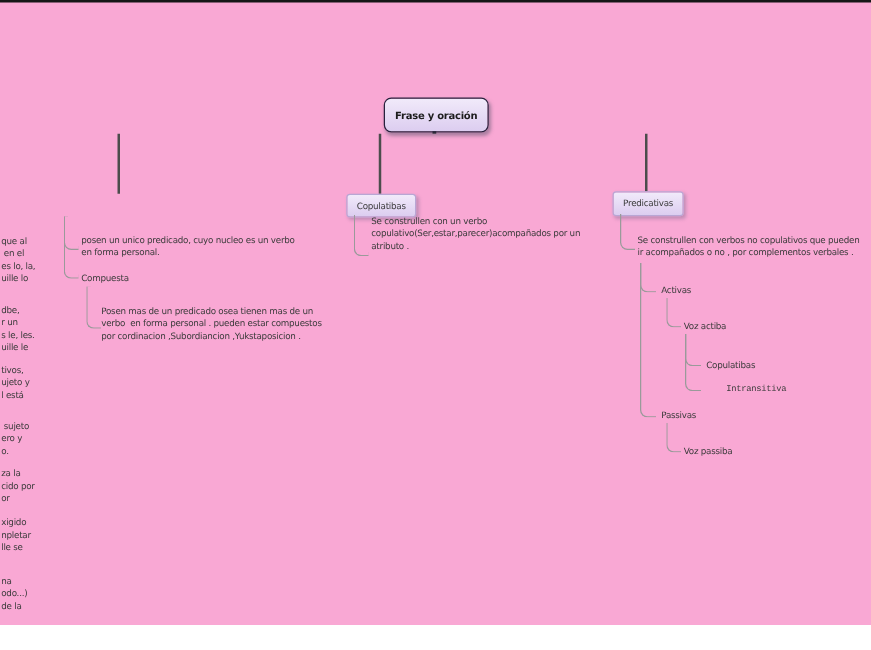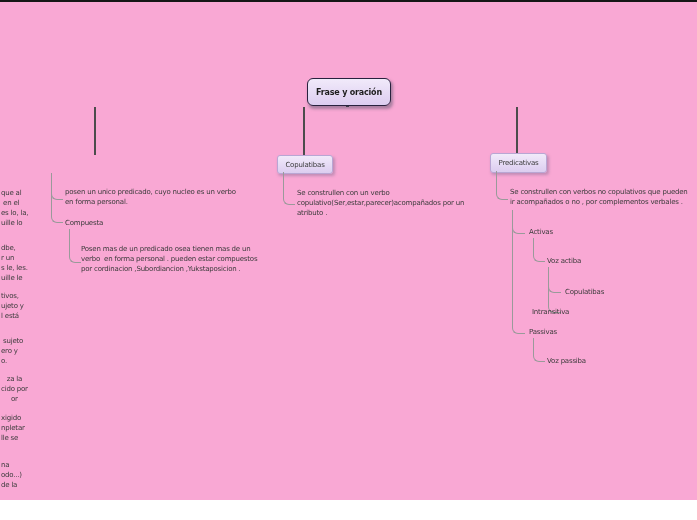--- a/index.html
+++ b/index.html
@@ -75,48 +75,48 @@
   <div class="elbow" style="left:548px;top:267px;width:12px;height:45px;"></div>
   <div class="elbow" style="left:533px;top:338px;width:11px;height:23px;"></div>
 
   <div class="nodetext" style="left:65px;top:187px;">posen un unico predicado, cuyo nucleo es un verbo
 en forma personal.</div>
   <div class="nodetext" style="left:65px;top:218px;">Compuesta</div>
   <div class="nodetext" style="left:81px;top:244px;">Posen mas de un predicado osea tienen mas de un
 verbo  en forma personal . pueden estar compuestos
 por cordinacion ,Subordiancion ,Yukstaposicion .</div>
 
-  <div class="nodetext" style="left:297px;top:188px;">Se construllen con un verbo
+  <div class="nodetext" style="left:297px;top:172px;">Se construllen con un verbo
 copulativo(Ser,estar,parecer)acompañados por un
 atributo .</div>
 
   <div class="nodetext" style="left:510px;top:187px;">Se construllen con verbos no copulativos que pueden
 ir acompañados o no , por complementos verbales .</div>
   <div class="nodetext" style="left:529px;top:227px;">Activas</div>
   <div class="nodetext" style="left:547px;top:256px;">Voz actiba</div>
   <div class="nodetext" style="left:565px;top:287px;">Copulatibas</div>
-  <div class="nodetext" style="left:532px;top:307px;">Intransitiva</div>
+  <div class="nodetext" style="left:581px;top:307px;font-family:Liberation Mono, monospace;">Intransitiva</div>
   <div class="nodetext" style="left:529px;top:327px;">Passivas</div>
   <div class="nodetext" style="left:547px;top:356px;">Voz passiba</div>
 
   <div class="nodetext" style="left:1px;top:188px;">que al
  en el
 es lo, la,
 uille lo</div>
   <div class="nodetext" style="left:1px;top:243px;">dbe,
 r un
 s le, les.
 uille le</div>
   <div class="nodetext" style="left:1px;top:291px;">tivos,
 ujeto y
 l está</div>
   <div class="nodetext" style="left:1px;top:336px;"> sujeto
 ero y
 o.</div>
-  <div class="nodetext" style="left:1px;top:374px;text-align:center;">za la
+  <div class="nodetext" style="left:1px;top:374px;">za la
 cido por
 or</div>
   <div class="nodetext" style="left:1px;top:413px;">xigido
 npletar
 lle se</div>
   <div class="nodetext" style="left:1px;top:460px;">na
 odo...)
 de la</div>
 
 </div>

